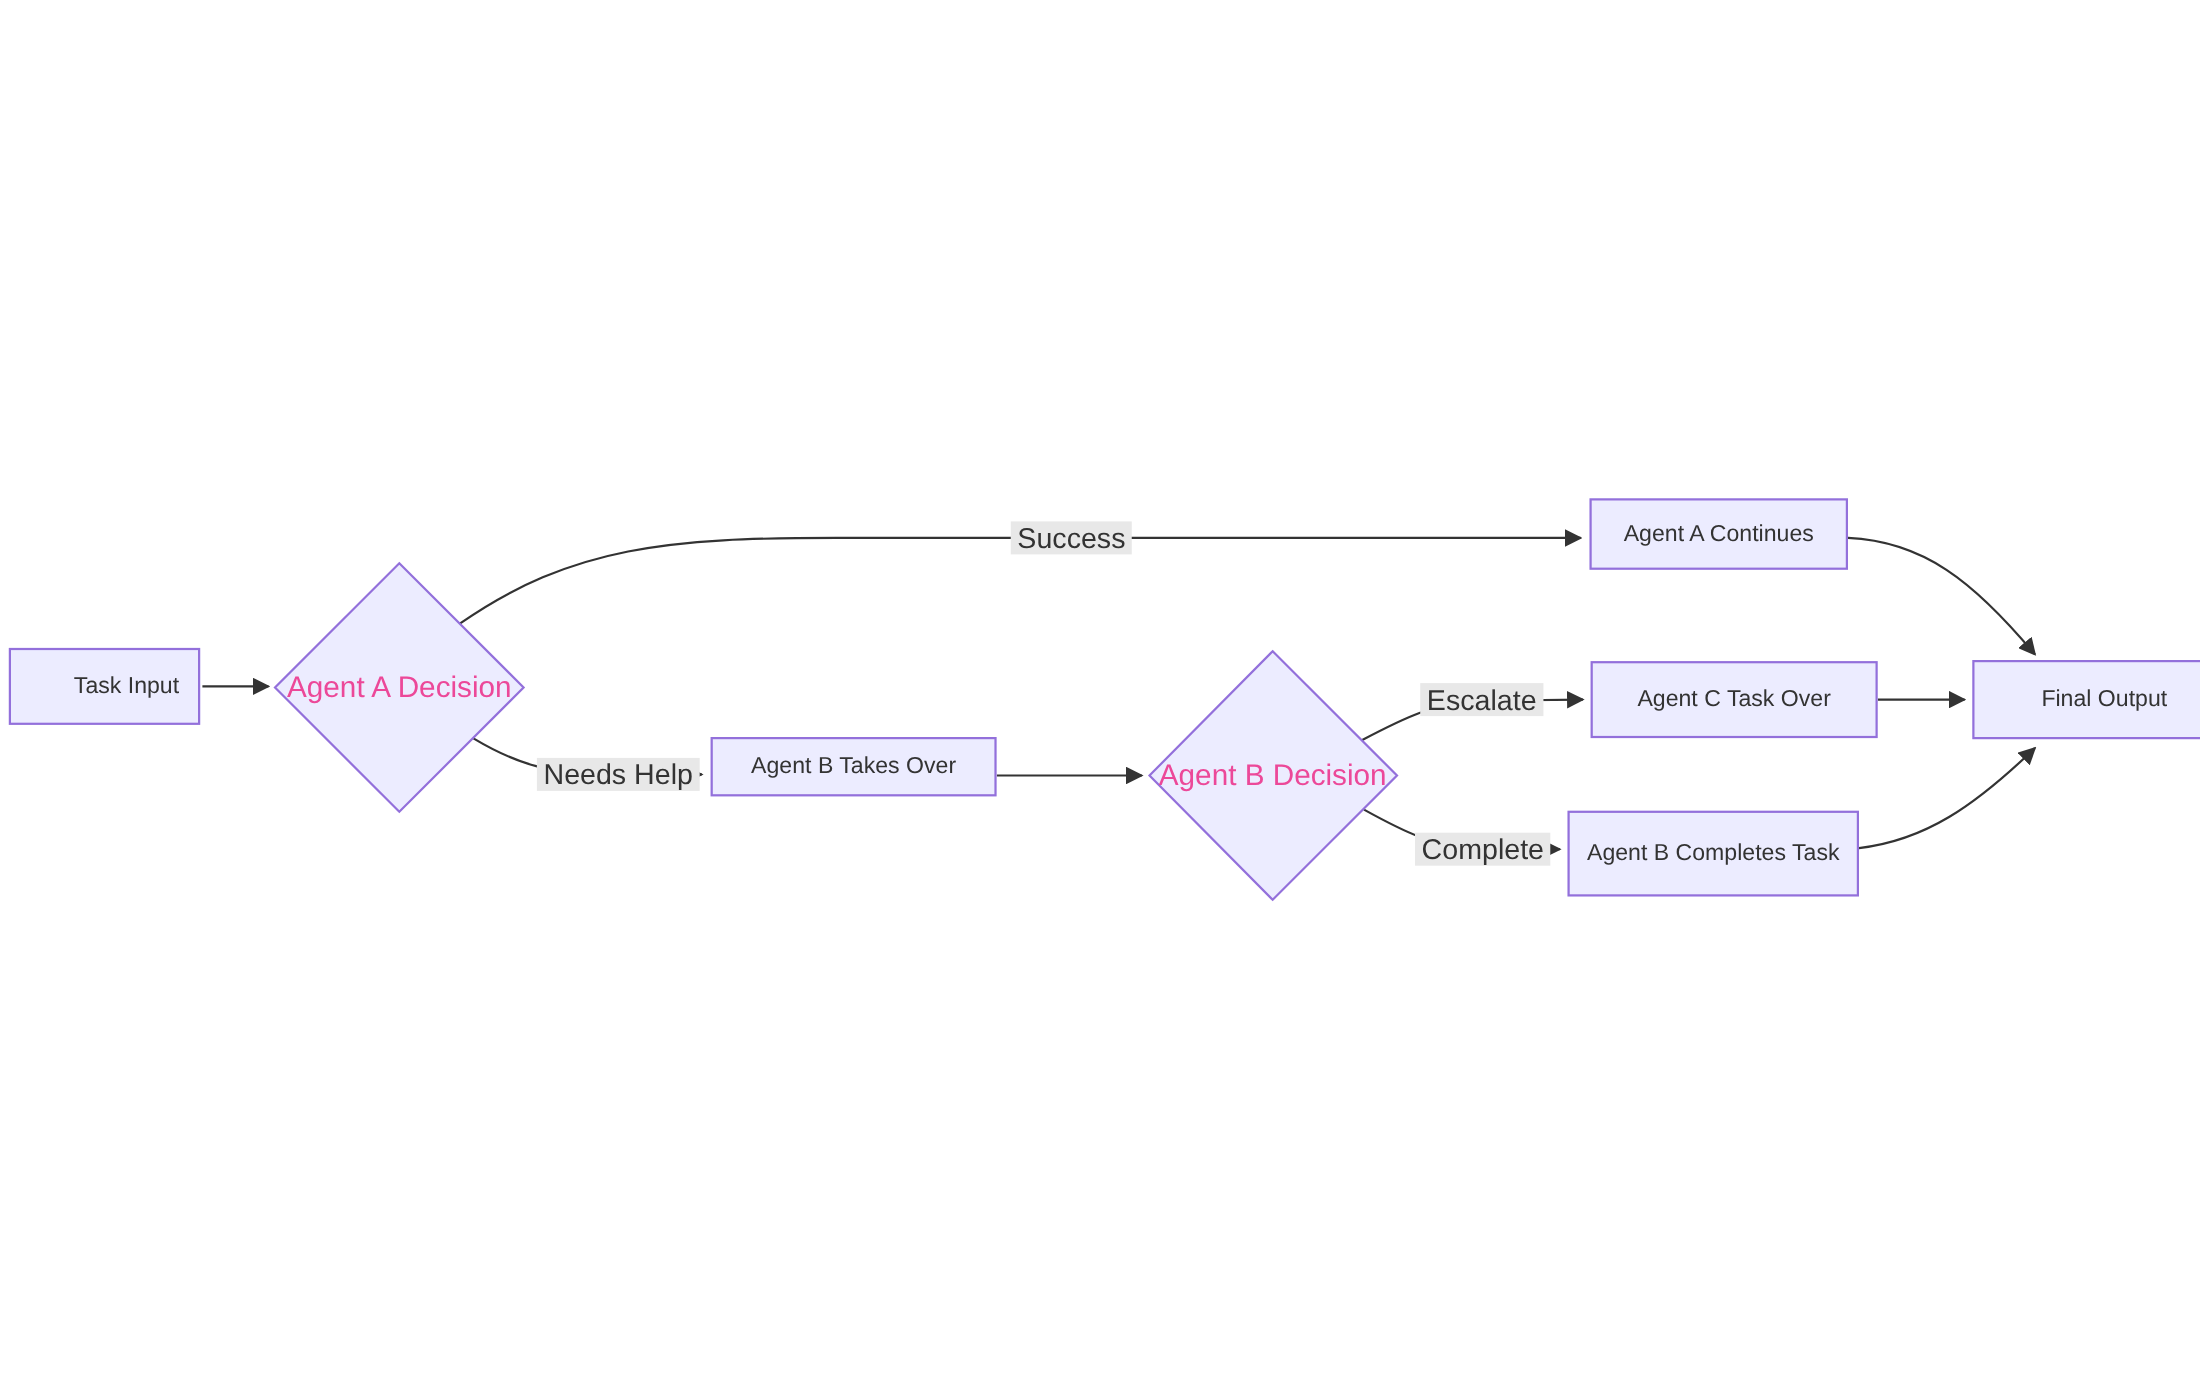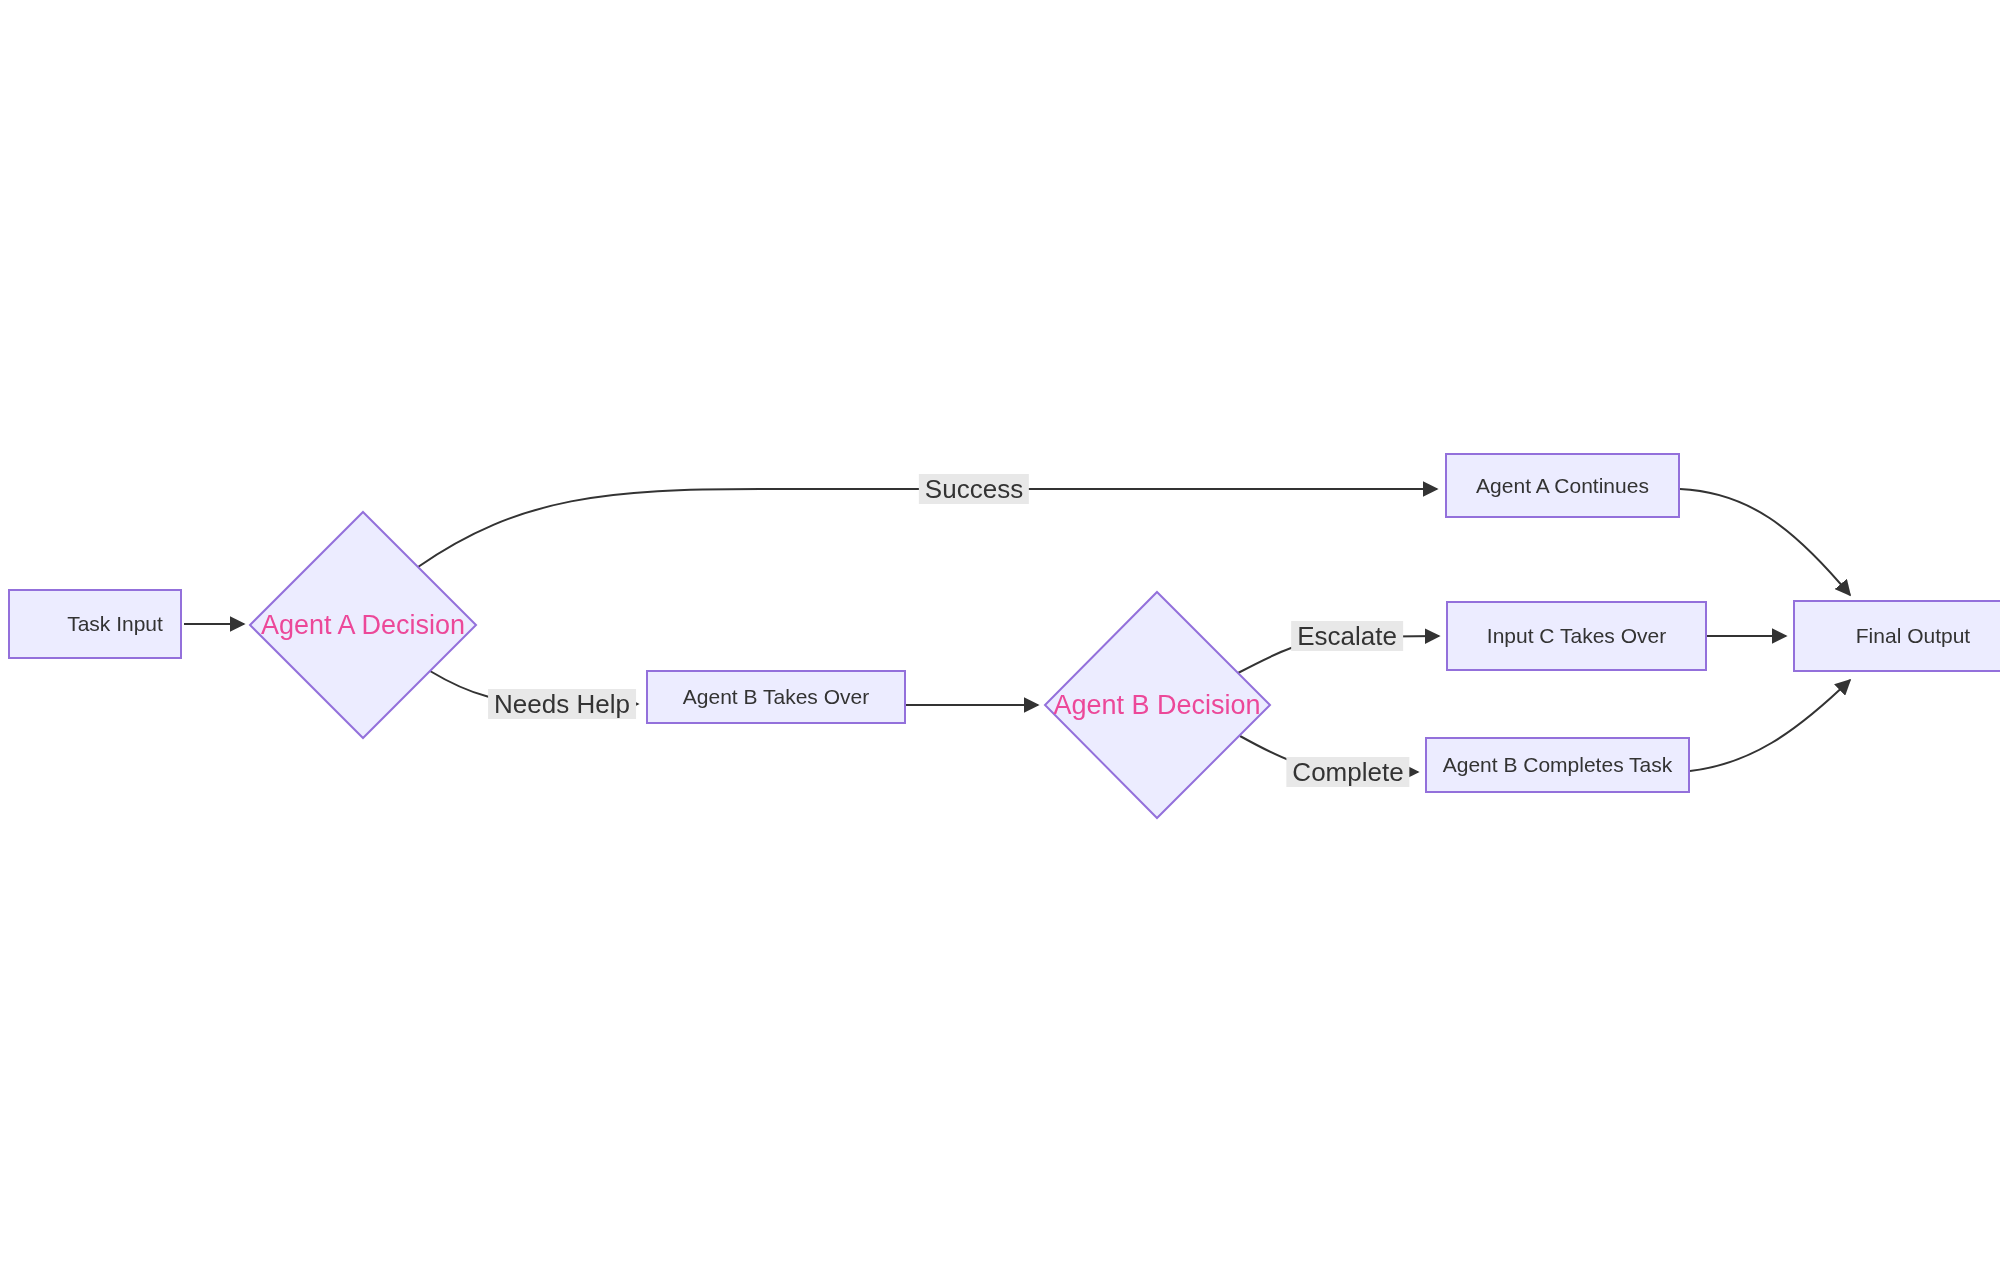--- a/index.html
+++ b/index.html
@@ -79,24 +79,24 @@
 
   <div class="node" style="left:1445px; top:453px; width:235px; height:65px;">
     <span class="node-label">Agent A Continues</span>
   </div>
 
   <div class="node" style="left:646px; top:670px; width:260px; height:54px;">
     <span class="node-label">Agent B Takes Over</span>
   </div>
 
   <div class="node" style="left:1446px; top:601px; width:261px; height:70px;">
-    <span class="node-label">Input C Takes Over</span>
+    <span class="node-label">Agent C Task Over</span>
   </div>
 
-  <div class="node" style="left:1425px; top:737px; width:265px; height:56px;">
+  <div class="node" style="left:1425px; top:737px; width:265px; height:78px;">
     <span class="node-label">Agent B Completes Task</span>
   </div>
 
   <div class="node" style="left:1793px; top:600px; width:240px; height:72px;">
     <span class="node-label">Final Output</span>
   </div>
 
   <div class="diamond-label" style="left:363px; top:625px;">Agent A Decision</div>
 
   <div class="diamond-label" style="left:1157px; top:705px;">Agent B Decision</div>

